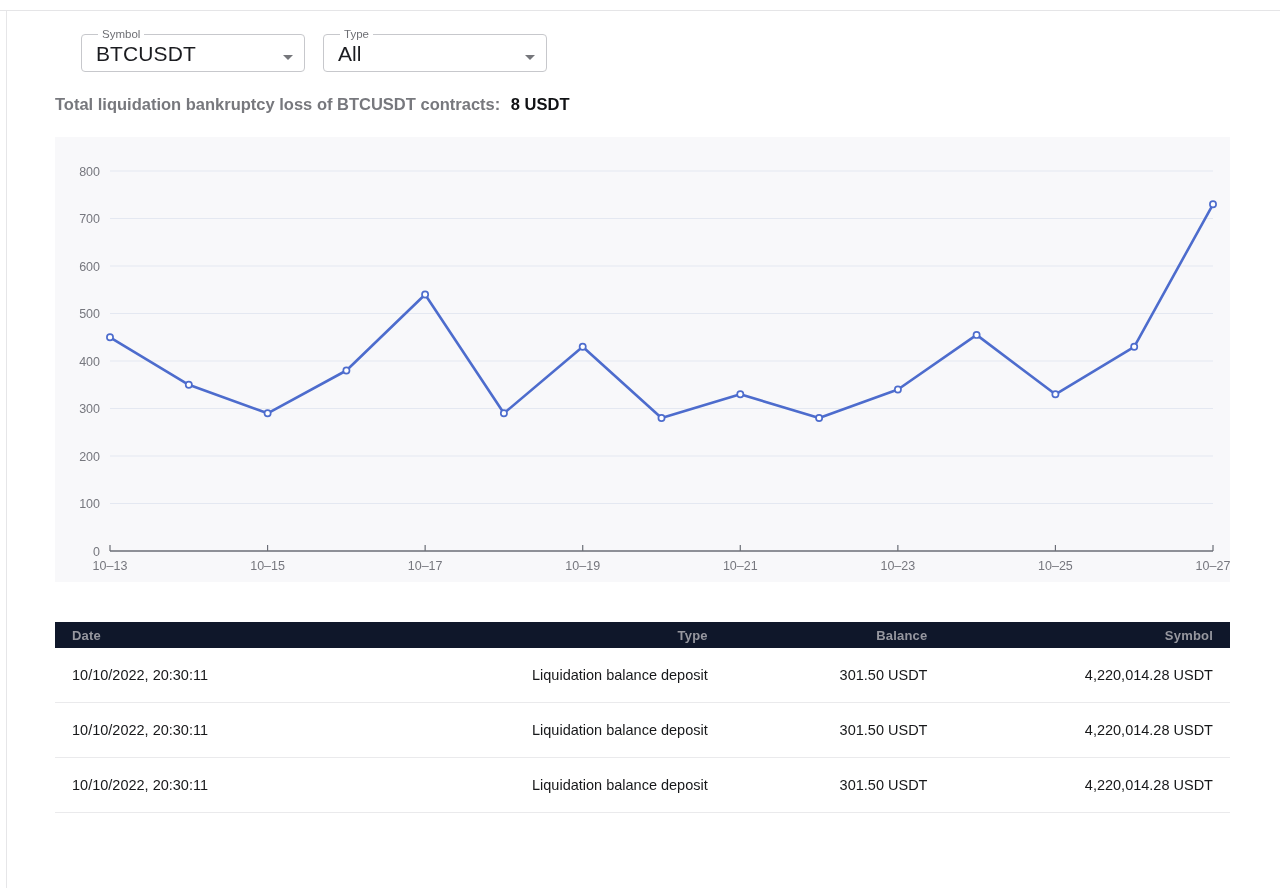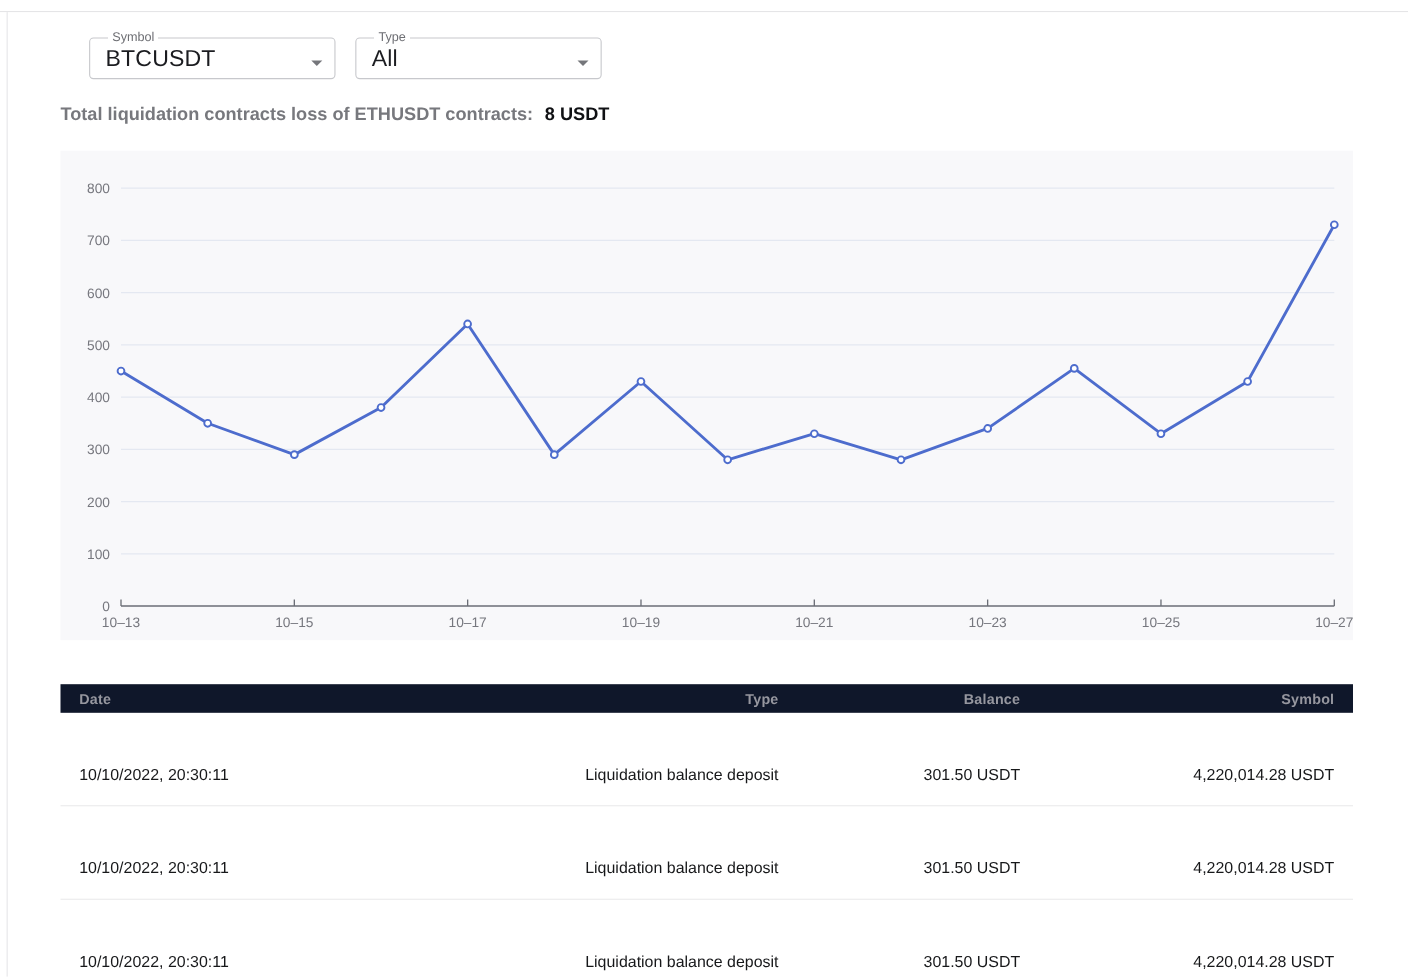--- a/index.html
+++ b/index.html
@@ -89,21 +89,20 @@
   }
   .table-row {
     display: grid;
     grid-template-columns: 29% 28% 18.7% 24.3%;
     height: 55px;
     align-items: center;
     font-size: 14.5px;
     color: #17181a;
     border-bottom: 1px solid #eaeaec;
     background: #fff;
-    margin-top: 30px;
   }
   .cell-left  { text-align: left;  padding-left: 17px; }
   .cell-right { text-align: right; padding-right: 17px; }
   .th { cursor: default; }
 </style>
 </head>
 <body>
 
 <div class="window-top-border"></div>
 <div class="window-left-border"></div>
@@ -118,21 +117,21 @@
       <span class="select-arrow"></span>
     </fieldset>
     <fieldset class="select">
       <legend>Type</legend>
       <div class="select-value">All</div>
       <span class="select-arrow"></span>
     </fieldset>
   </div>
 
   <div class="summary">
-    <span class="summary-label">Total liquidation contracts loss of ETHUSDT contracts:</span>
+    <span class="summary-label">Total liquidation bankruptcy loss of BTCUSDT contracts:</span>
     <span class="summary-value">8 USDT</span>
   </div>
 
   <div class="chart-panel">
     <svg width="1175" height="445" viewBox="0 0 1175 445">
         <line x1="55" x2="1158" y1="366.5" y2="366.5" stroke="#e4e8f1" stroke-width="1"></line>
         <line x1="55" x2="1158" y1="319" y2="319" stroke="#e4e8f1" stroke-width="1"></line>
         <line x1="55" x2="1158" y1="271.5" y2="271.5" stroke="#e4e8f1" stroke-width="1"></line>
         <line x1="55" x2="1158" y1="224" y2="224" stroke="#e4e8f1" stroke-width="1"></line>
         <line x1="55" x2="1158" y1="176.5" y2="176.5" stroke="#e4e8f1" stroke-width="1"></line>

